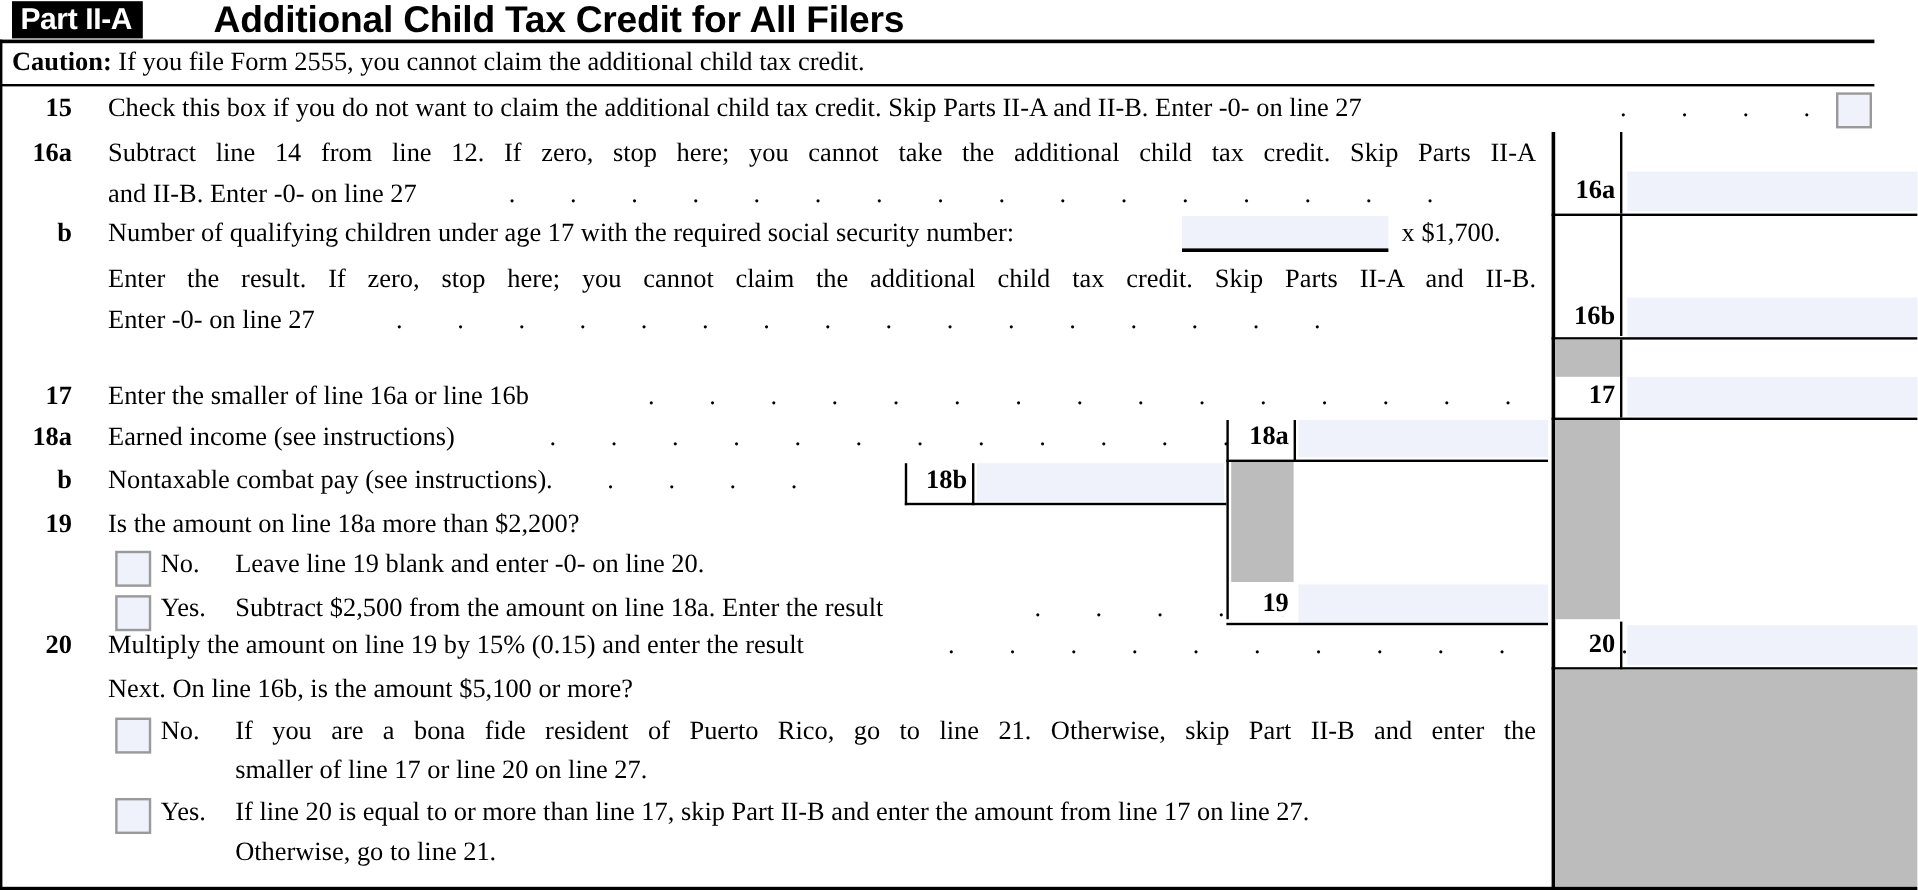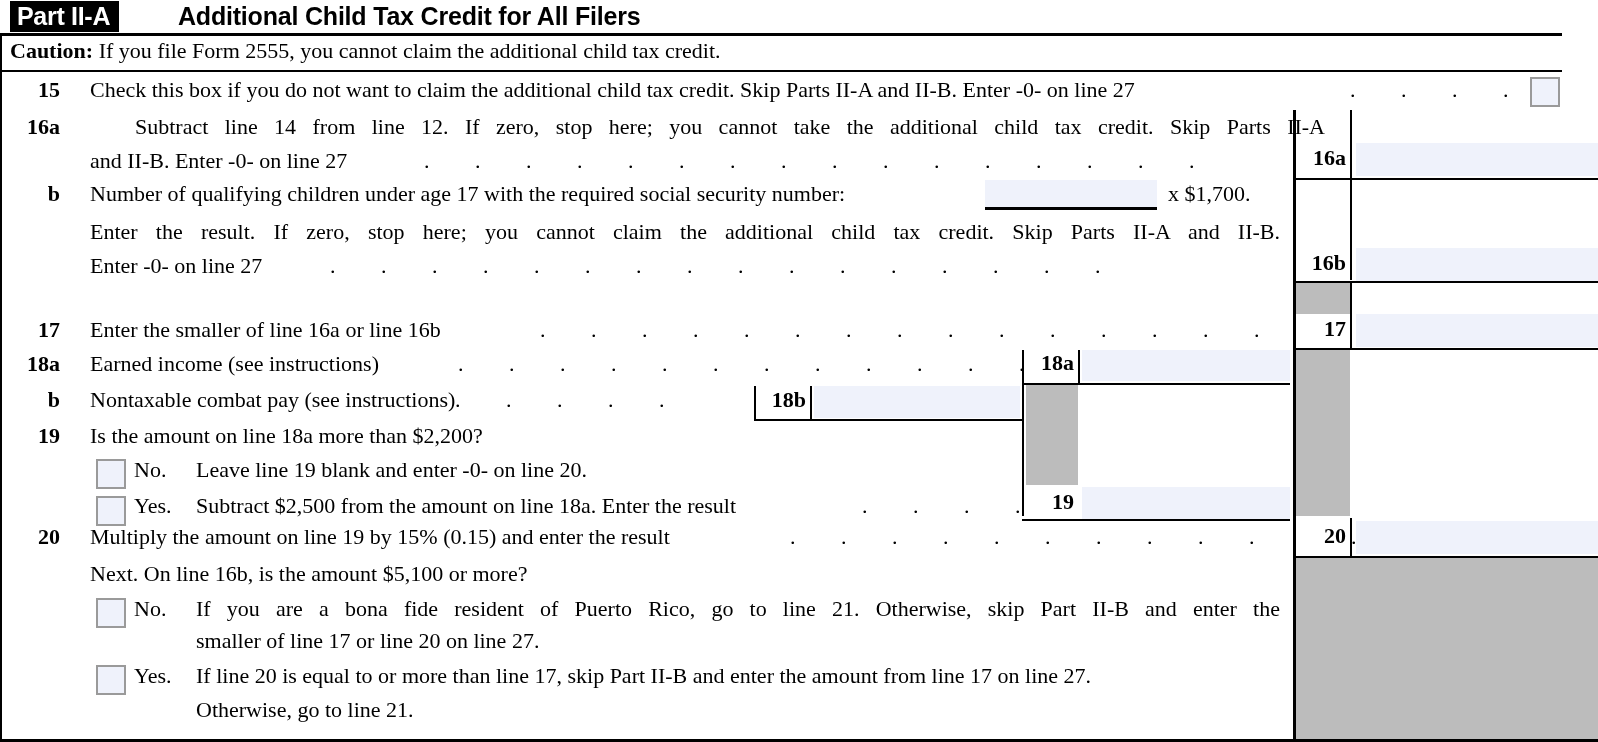--- a/index.html
+++ b/index.html
@@ -29,21 +29,21 @@
     background:#000;color:#fff;
     font-family:"Liberation Sans","DejaVu Sans",sans-serif;
     font-weight:bold;font-size:25px;line-height:31px;
     padding:0 9px 0 7px;
     letter-spacing:-0.3px;
     white-space:nowrap;
   }
   .part-title{
     position:absolute;left:178px;top:1px;
     font-family:"Liberation Sans","DejaVu Sans",sans-serif;
-    font-weight:bold;font-size:25px;line-height:31px;
+    font-weight:bold;font-size:31px;line-height:31px;
     letter-spacing:-0.2px;
     white-space:nowrap;
   }
   .caution{
     position:absolute;left:10px;top:38px;
     font-size:22px;line-height:26px;white-space:nowrap;
   }
   .caution b{font-weight:bold;}
 
   
@@ -118,21 +118,21 @@
   <div class="rule thin" style="top:70px;width:1562px;"></div>
 
   <div class="lineno" style="left:8px;top:76px;width:52px;">15</div>
   <div class="txt nowrap" style="left:90px;top:76px;"><span>Check this box if you </span><b>do not</b><span> want to claim the additional child tax credit. Skip Parts II-A and II-B. Enter -0- on line 27</span></div>
   <div class="dots" style="left:1350px;top:76px;">.  .  .  .  .</div>
   <div class="cbox" style="left:1530px;top:77px;width:26px;height:26px;"></div>
 
   <div class="vline" style="left:1293px;top:110px;width:3px;height:632px;"></div>
 
   <div class="lineno" style="left:8px;top:113px;width:52px;">16a</div>
-  <div class="txt just" style="left:90px;top:113px;width:1190px;margin-left:45px;"><span>Subtract line 14 from line 12. If zero, </span><b>stop here</b><span>; you cannot take the additional child tax credit. Skip Parts II-A</span></div>
+  <div class="txt just" style="left:90px;top:113px;width:1190px;"><span>Subtract line 14 from line 12. If zero, </span><b>stop here</b><span>; you cannot take the additional child tax credit. Skip Parts II-A</span></div>
   <div class="txt nowrap" style="left:90px;top:147px;">and II-B. Enter -0- on line 27</div>
   <div class="dots" style="left:424px;top:147px;">.  .  .  .  .  .  .  .  .  .  .  .  .  .  .  .</div>
 
   <div class="boxlabel" style="left:1298px;top:146px;width:48px;">16a</div>
   <div class="vline" style="left:1350px;top:110px;height:68px;"></div>
   <div class="amtfill" style="left:1356px;top:143px;width:242px;height:33px;"></div>
   <div class="hline" style="left:1293px;top:178px;width:305px;"></div>
 
   <div class="lineno" style="left:8px;top:180px;width:52px;">b</div>
   <div class="txt nowrap" style="left:90px;top:180px;">Number of qualifying children under age 17 with the required social security number:</div>

